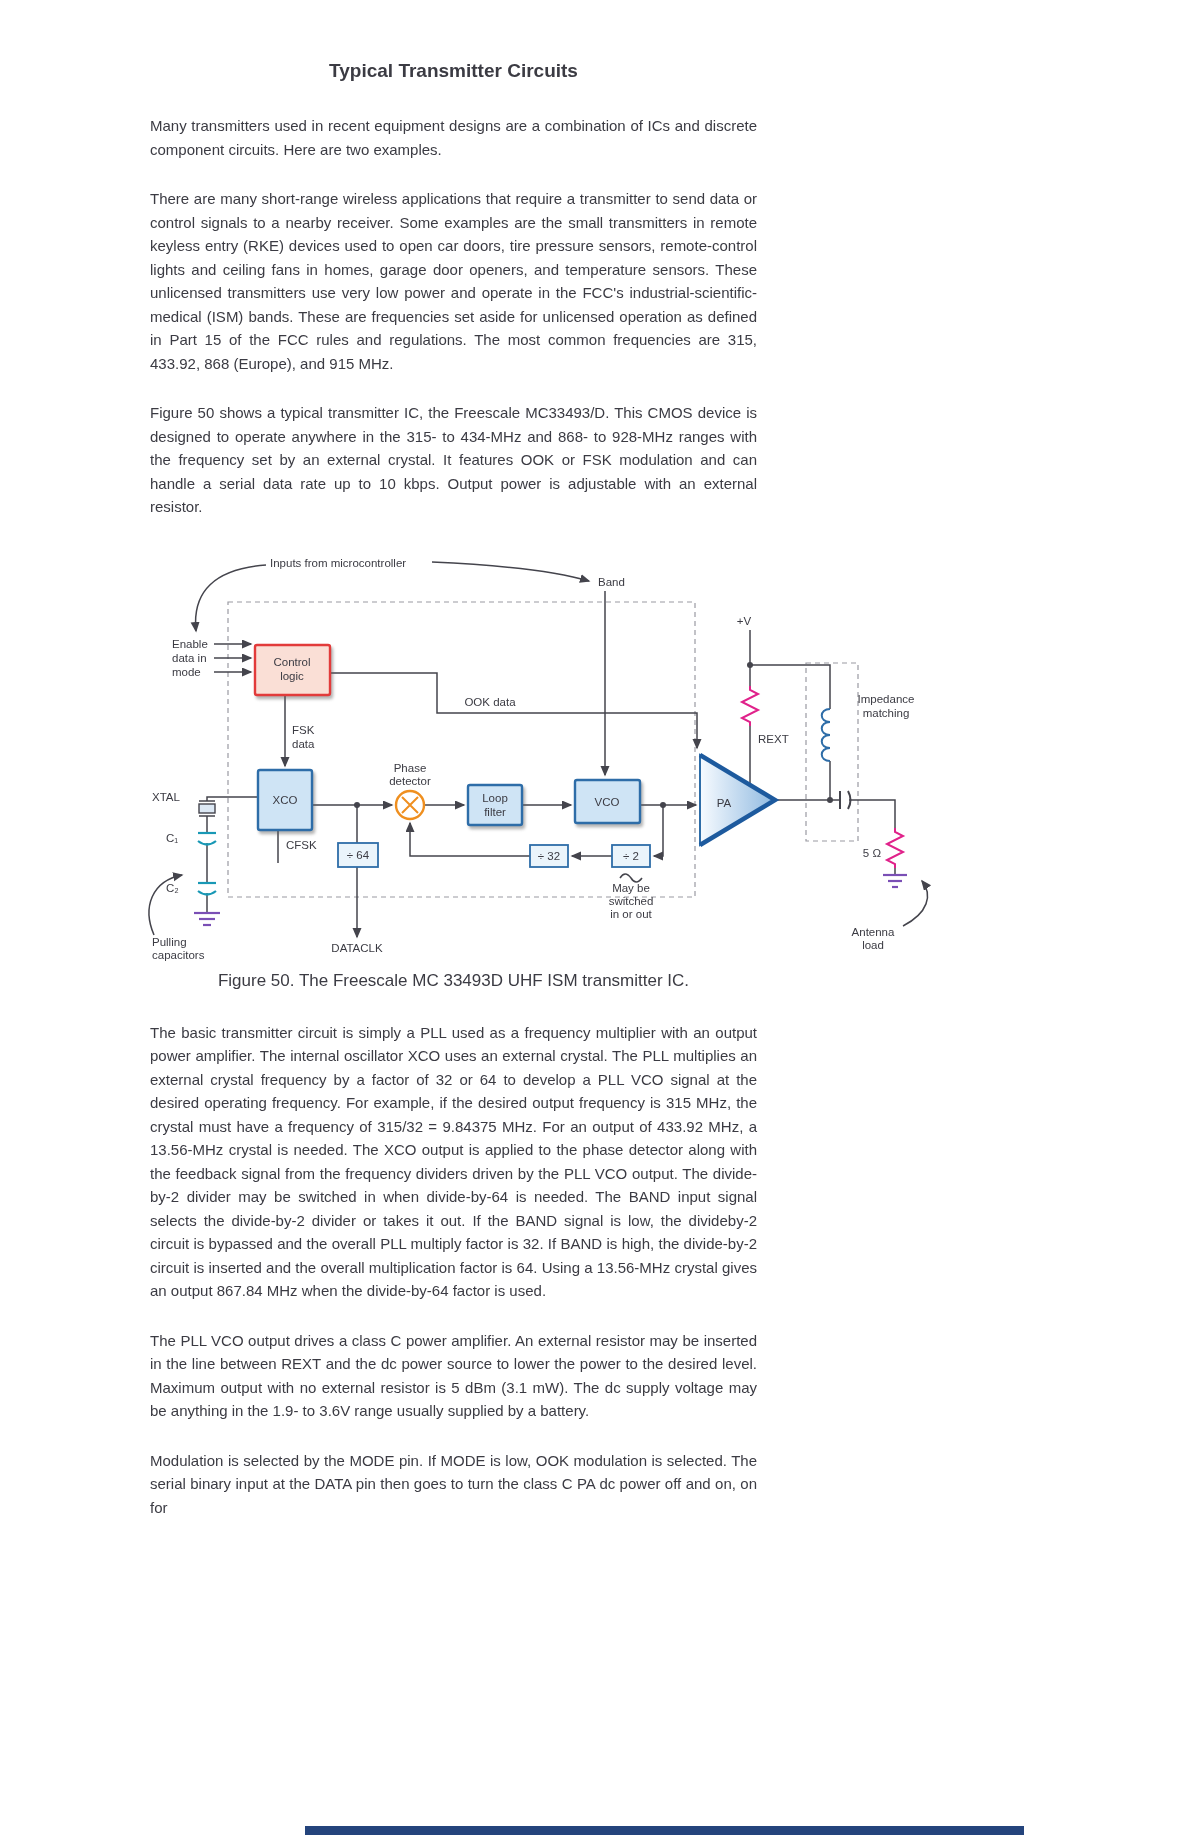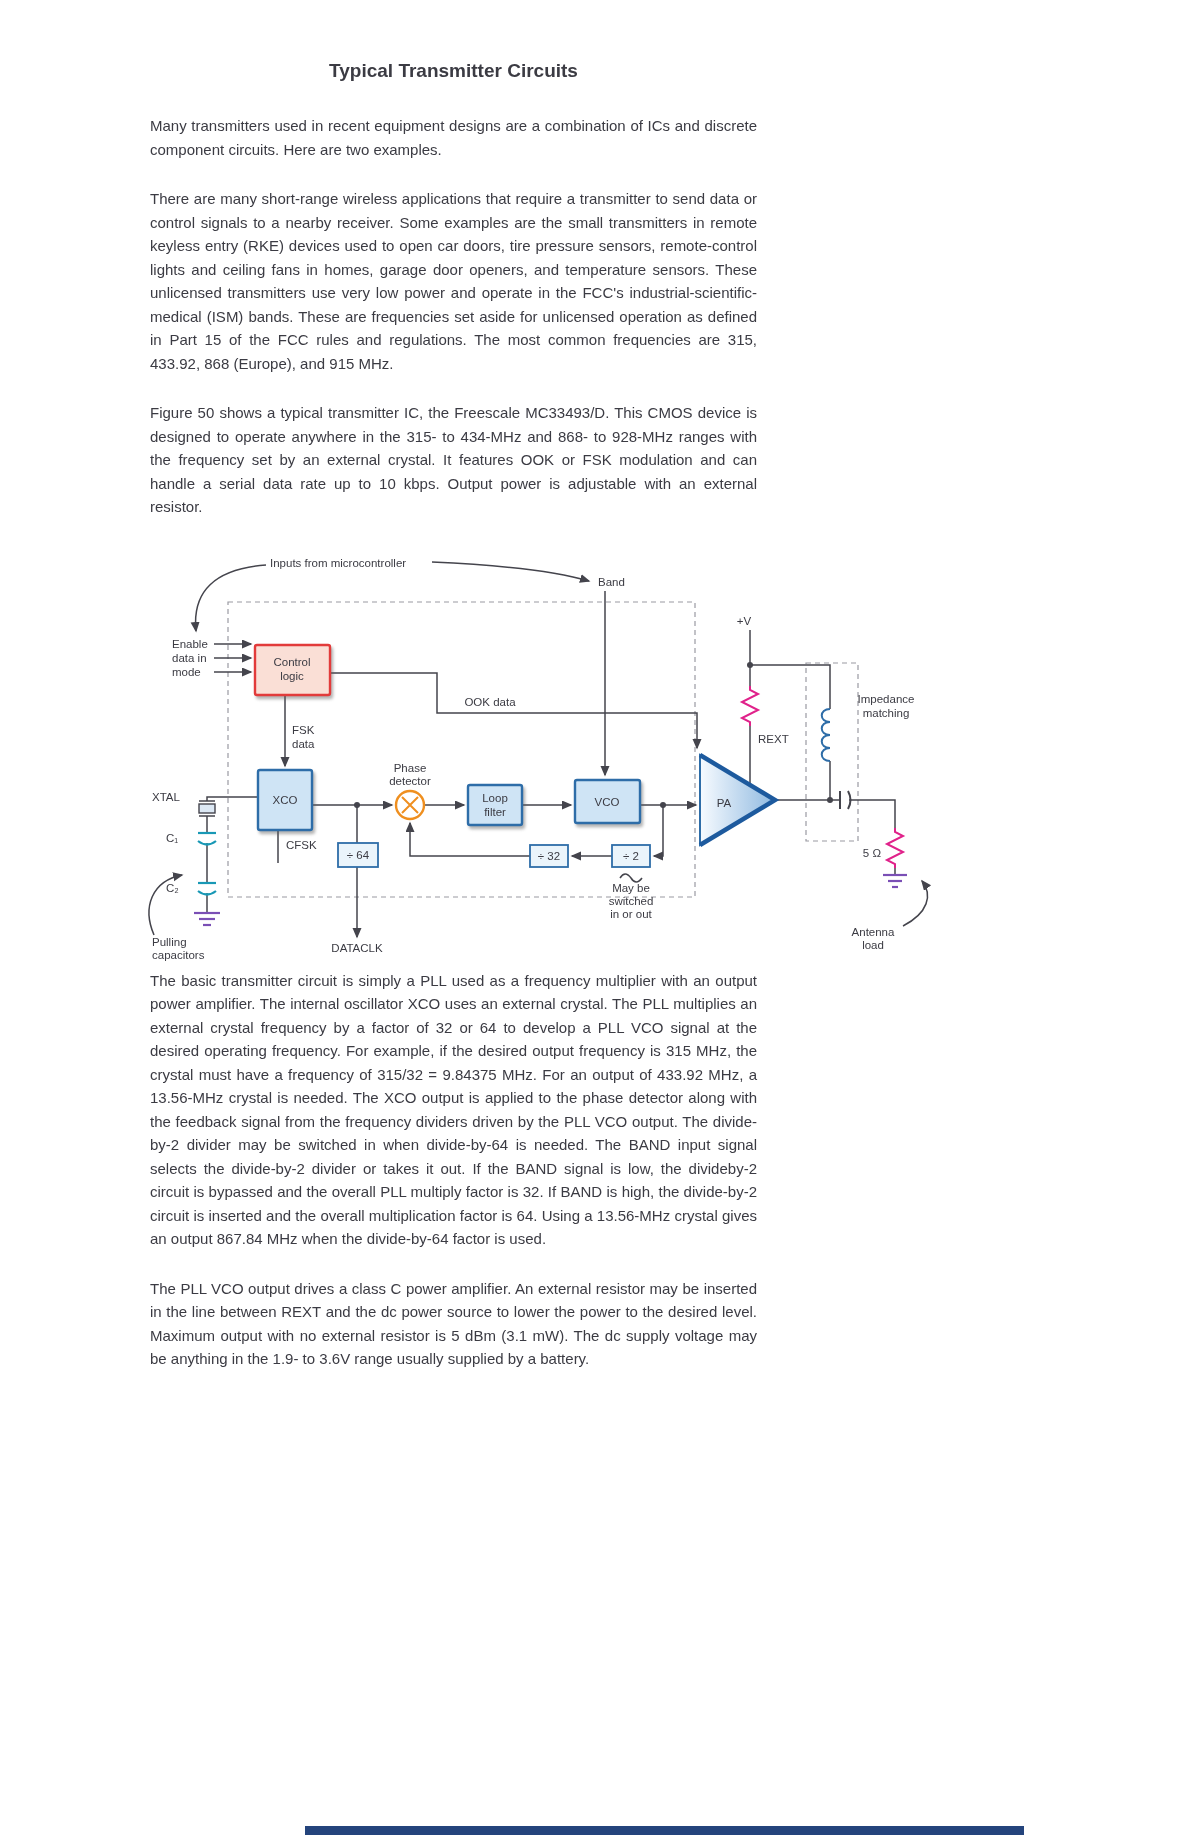--- a/index.html
+++ b/index.html
@@ -201,22 +201,24 @@
         <text x="491" y="360" text-anchor="middle">switched</text>
         <text x="491" y="373" text-anchor="middle">in or out</text>
         <text x="12" y="401">Pulling</text>
         <text x="12" y="414">capacitors</text>
         <text x="217" y="407" text-anchor="middle">DATACLK</text>
         <text x="733" y="391" text-anchor="middle">Antenna</text>
         <text x="733" y="404" text-anchor="middle">load</text>
       </svg>
     </div>
 
+    <div class="caption">Figure 50. The Freescale MC 33493D UHF ISM transmitter IC.</div>
 
     <p>The basic transmitter circuit is simply a PLL used as a frequency multiplier with an output power amplifier. The internal oscillator XCO uses an external crystal. The PLL multiplies an external crystal frequency by a factor of 32 or 64 to develop a PLL VCO signal at the desired operating frequency. For example, if the desired output frequency is 315 MHz, the crystal must have a frequency of 315/32 = 9.84375 MHz. For an output of 433.92 MHz, a 13.56-MHz crystal is needed. The XCO output is applied to the phase detector along with the feedback signal from the frequency dividers driven by the PLL VCO output. The divide-by-2 divider may be switched in when divide-by-64 is needed. The BAND input signal selects the divide-by-2 divider or takes it out. If the BAND signal is low, the divideby-2 circuit is bypassed and the overall PLL multiply factor is 32. If BAND is high, the divide-by-2 circuit is inserted and the overall multiplication factor is 64. Using a 13.56-MHz crystal gives an output 867.84 MHz when the divide-by-64 factor is used.</p>
 
     <p>The PLL VCO output drives a class C power amplifier. An external resistor may be inserted in the line between REXT and the dc power source to lower the power to the desired level. Maximum output with no external resistor is 5 dBm (3.1 mW). The dc supply voltage may be anything in the 1.9- to 3.6V range usually supplied by a battery.</p>
 
+    <p>Modulation is selected by the MODE pin. If MODE is low, OOK modulation is selected. The serial binary input at the DATA pin then goes to turn the class C PA dc power off and on, on for</p>
 
   </div>
 
   <div class="bottom-bar"></div>
 </div>
 
 </body></html>

